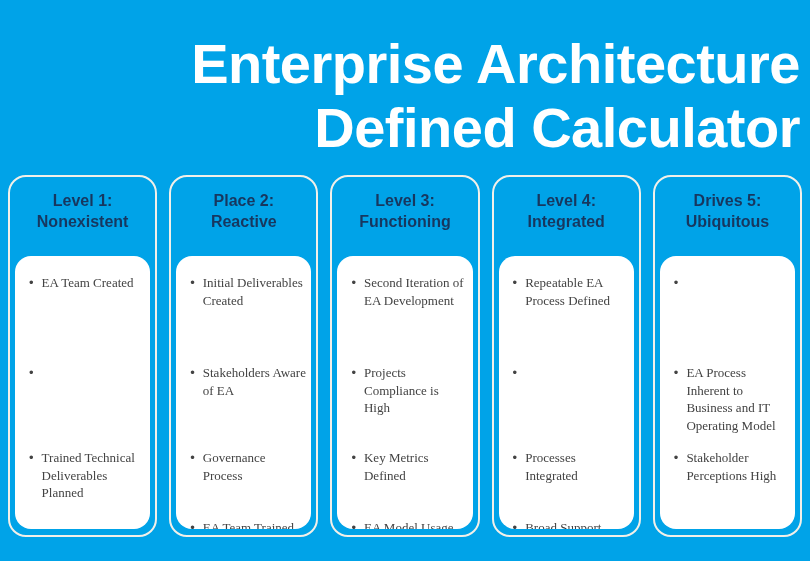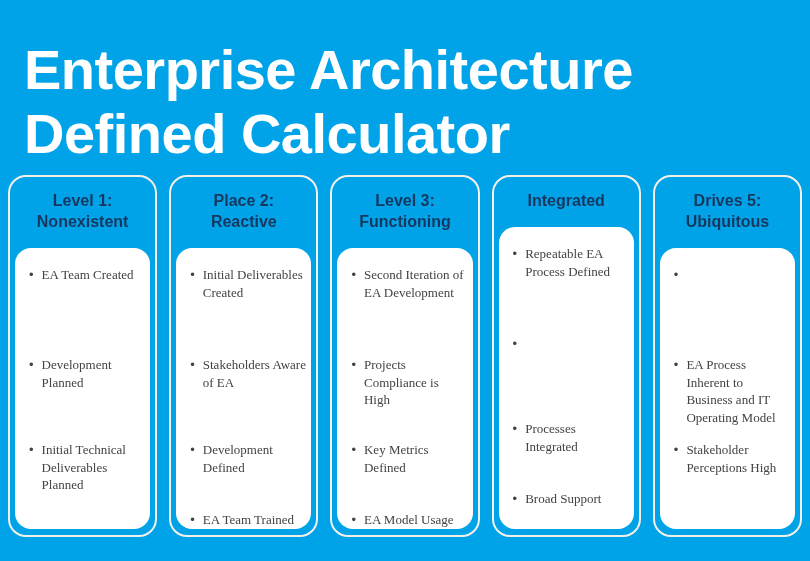--- a/index.html
+++ b/index.html
@@ -2,38 +2,38 @@
 <html style="--background: #00A3E8; --title_text: #FFFFFF; --header_text: #17375F; --body_text: #434343; --card_border: #F2F0E9; --panel_bg: #FFFFFF;"><head>
 <meta charset="utf-8">
 <style>
   html,body{margin:0;padding:0;}
   body{
     width:810px;height:561px;overflow:hidden;position:relative;
     background:var(--background,#00A3E8);
     font-family:"Liberation Sans","DejaVu Sans",sans-serif;
   }
   h1{
-    margin:14px;padding:24px 10px 0;
-    text-align:left;font-size:56px;line-height:64px;font-weight:bold;
+    margin:0;padding:32px 10px 0;
+    text-align:right;font-size:56px;line-height:64px;font-weight:bold;
     color:var(--title_text,#FFFFFF);letter-spacing:-0.5px;
   }
   h1 .tl{display:block;}
   .cards{
     position:absolute;left:8px;right:8px;top:175px;bottom:24px;
     display:flex;gap:12px;
   }
   .card{
     flex:1 1 0;min-width:0;
     border:2px solid var(--card_border,#F2F0E9);
     border-radius:18px;
     display:flex;flex-direction:column;
     background:transparent;
   }
   .card-head{
-    padding:13px 4px 16px;text-align:center;
+    padding:13px 4px 24px;text-align:center;
     color:var(--header_text,#17375F);
     font-weight:bold;font-size:16px;line-height:21px;
   }
   .card-head .hl{display:block;}
   .panel{
     flex:1;background:var(--panel_bg,#FFFFFF);
     border-radius:16px;margin:0 5px 6px;
     padding:18px 5px 8px 9px;
     overflow:hidden;
   }
@@ -67,25 +67,24 @@
       <span class="hl">Nonexistent</span>
     </header>
     <div class="panel">
       <ul class="items">
           <li>
             <span class="dot">•</span>
             <span class="txt">EA Team Created</span>
           </li>
           <li>
             <span class="dot">•</span>
-            <span class="txt">Development Planned</span>
           </li>
           <li>
             <span class="dot">•</span>
-            <span class="txt">Initial Technical Deliverables Planned</span>
+            <span class="txt">Trained Technical Deliverables Planned</span>
           </li>
         </ul>
     </div>
   </section>
 
   <section class="card">
     <header class="card-head">
       <span class="hl">Place 2:</span>
       <span class="hl">Reactive</span>
     </header>
@@ -94,21 +93,21 @@
           <li>
             <span class="dot">•</span>
             <span class="txt">Initial Deliverables Created</span>
           </li>
           <li>
             <span class="dot">•</span>
             <span class="txt">Stakeholders Aware of EA</span>
           </li>
           <li>
             <span class="dot">•</span>
-            <span class="txt">Development Defined</span>
+            <span class="txt">Governance Process</span>
           </li>
           <li>
             <span class="dot">•</span>
             <span class="txt">EA Team Trained</span>
           </li>
         </ul>
     </div>
   </section>
 
   <section class="card">
@@ -133,20 +132,21 @@
           <li>
             <span class="dot">•</span>
             <span class="txt">EA Model Usage</span>
           </li>
         </ul>
     </div>
   </section>
 
   <section class="card">
     <header class="card-head">
+      <span class="hl">Level 4:</span>
       <span class="hl">Integrated</span>
     </header>
     <div class="panel">
       <ul class="items">
           <li>
             <span class="dot">•</span>
             <span class="txt">Repeatable EA Process Defined</span>
           </li>
           <li>
             <span class="dot">•</span>

